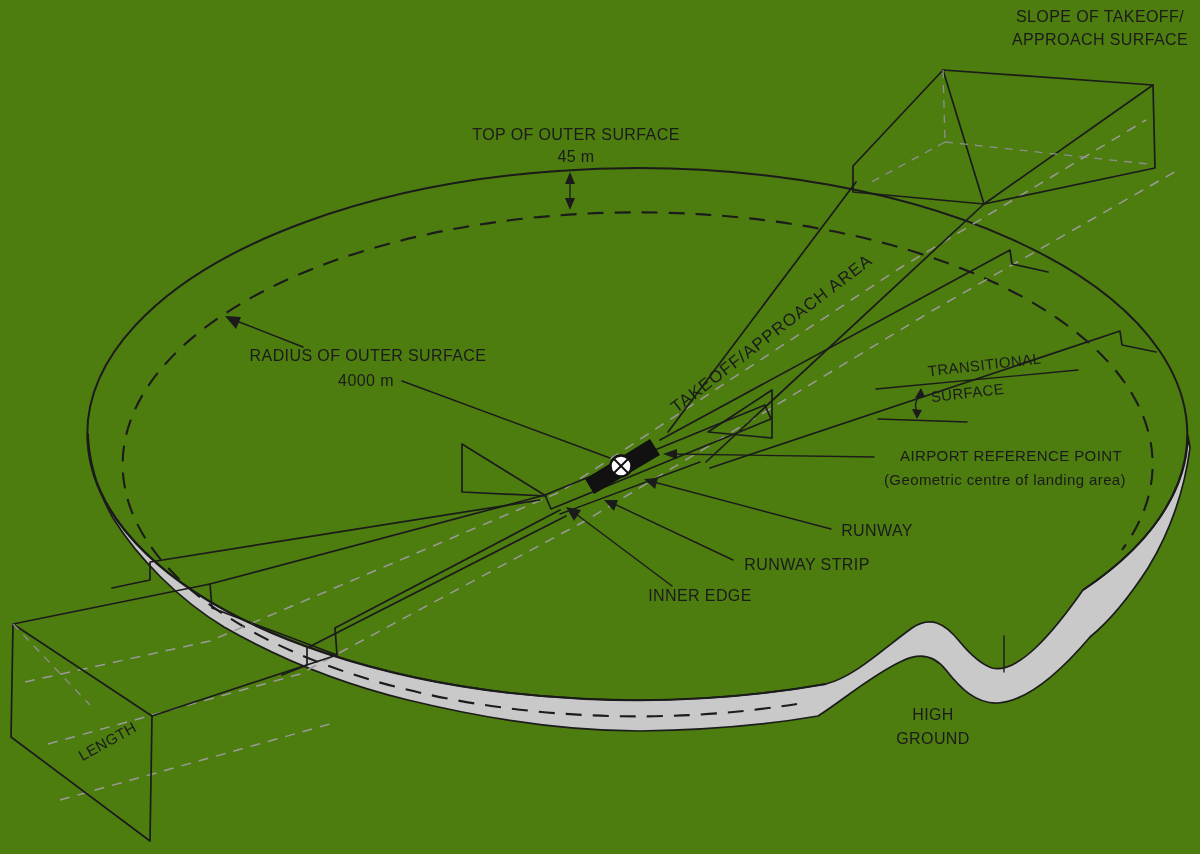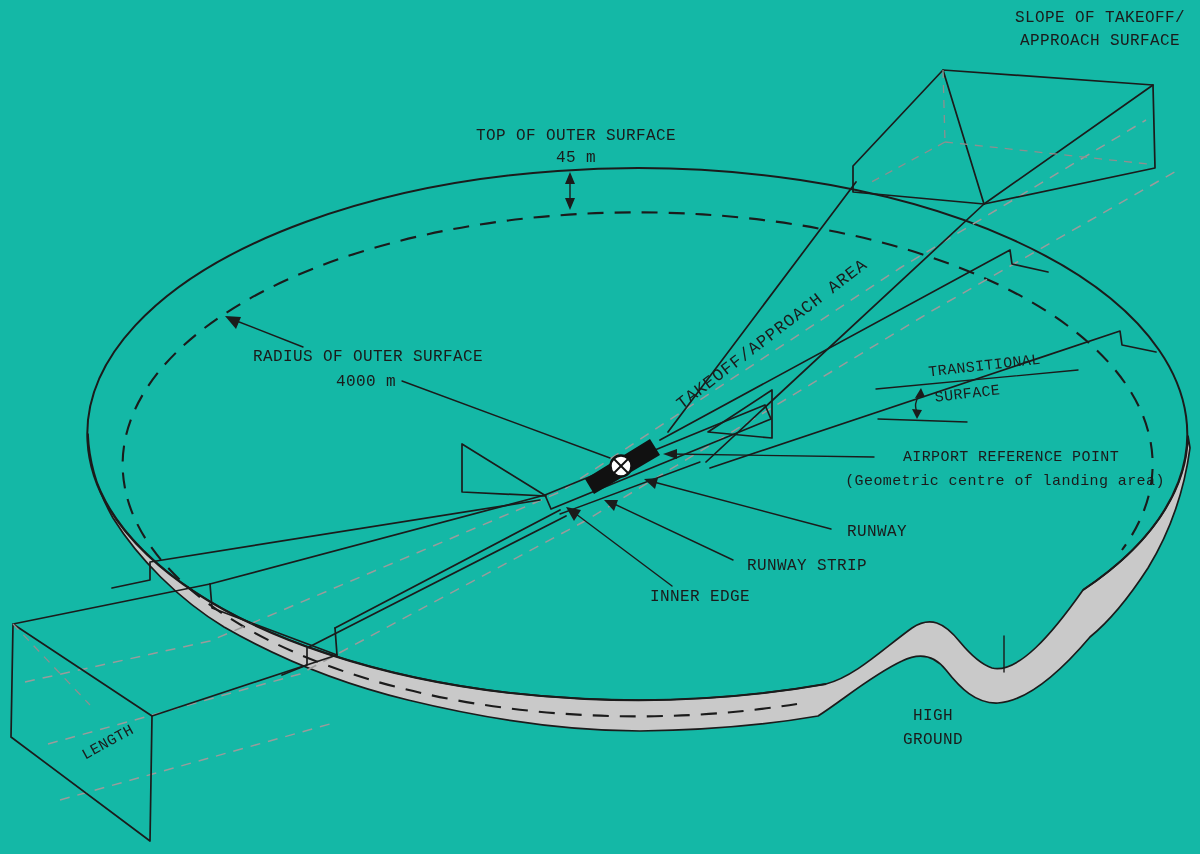--- a/index.html
+++ b/index.html
@@ -1,17 +1,17 @@
 <!DOCTYPE html>
 <html><head>
 <meta charset="utf-8">
 <style>
   html,body{margin:0;padding:0;background:#ffffff;}
-  .stage{position:relative;width:1200px;height:854px;background:#14b8a6;overflow:hidden;
-         font-family:Liberation Mono, monospace;}
+  .stage{position:relative;width:1200px;height:854px;background:#4d7c0f;overflow:hidden;
+         font-family:Liberation Sans, sans-serif;}
   svg{display:block;}
   text{fill:#1b1b1b;letter-spacing:0.4px;}
   .lbl{font-size:16px;}
   .lbl-sm{font-size:15px;}
   .lbl-area{font-size:17px;letter-spacing:1px;}
   .ln{stroke:#1b1b1b;stroke-width:1.7;fill:none;stroke-linecap:round;stroke-linejoin:round;}
   .ln-thin{stroke:#1b1b1b;stroke-width:1.4;fill:none;stroke-linecap:round;}
   .ell{stroke:#1b1b1b;stroke-width:2;fill:none;}
   .dashed-ell{stroke:#1b1b1b;stroke-width:2.1;fill:none;stroke-dasharray:16 11;}
   .hidden-edge{stroke:#8f8f8f;stroke-width:1.3;fill:none;stroke-dasharray:8 7;}

